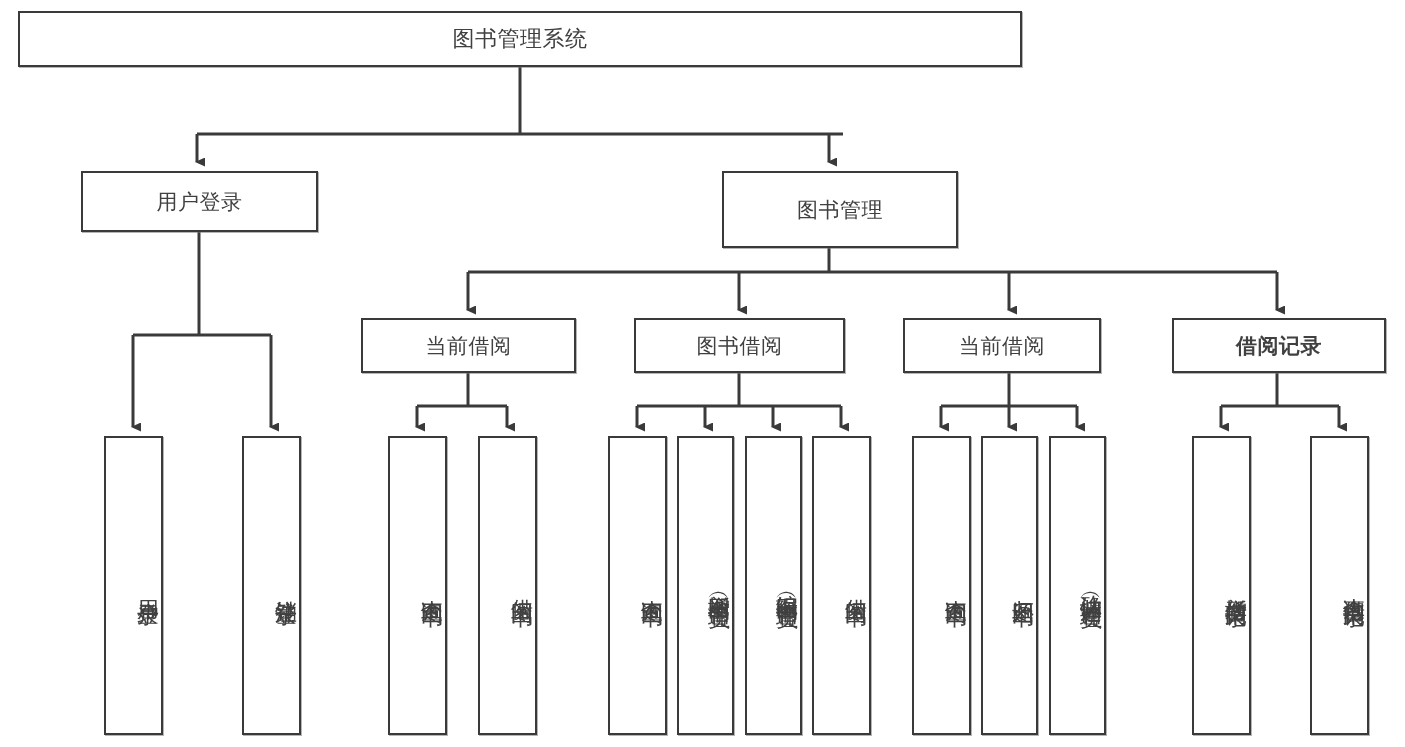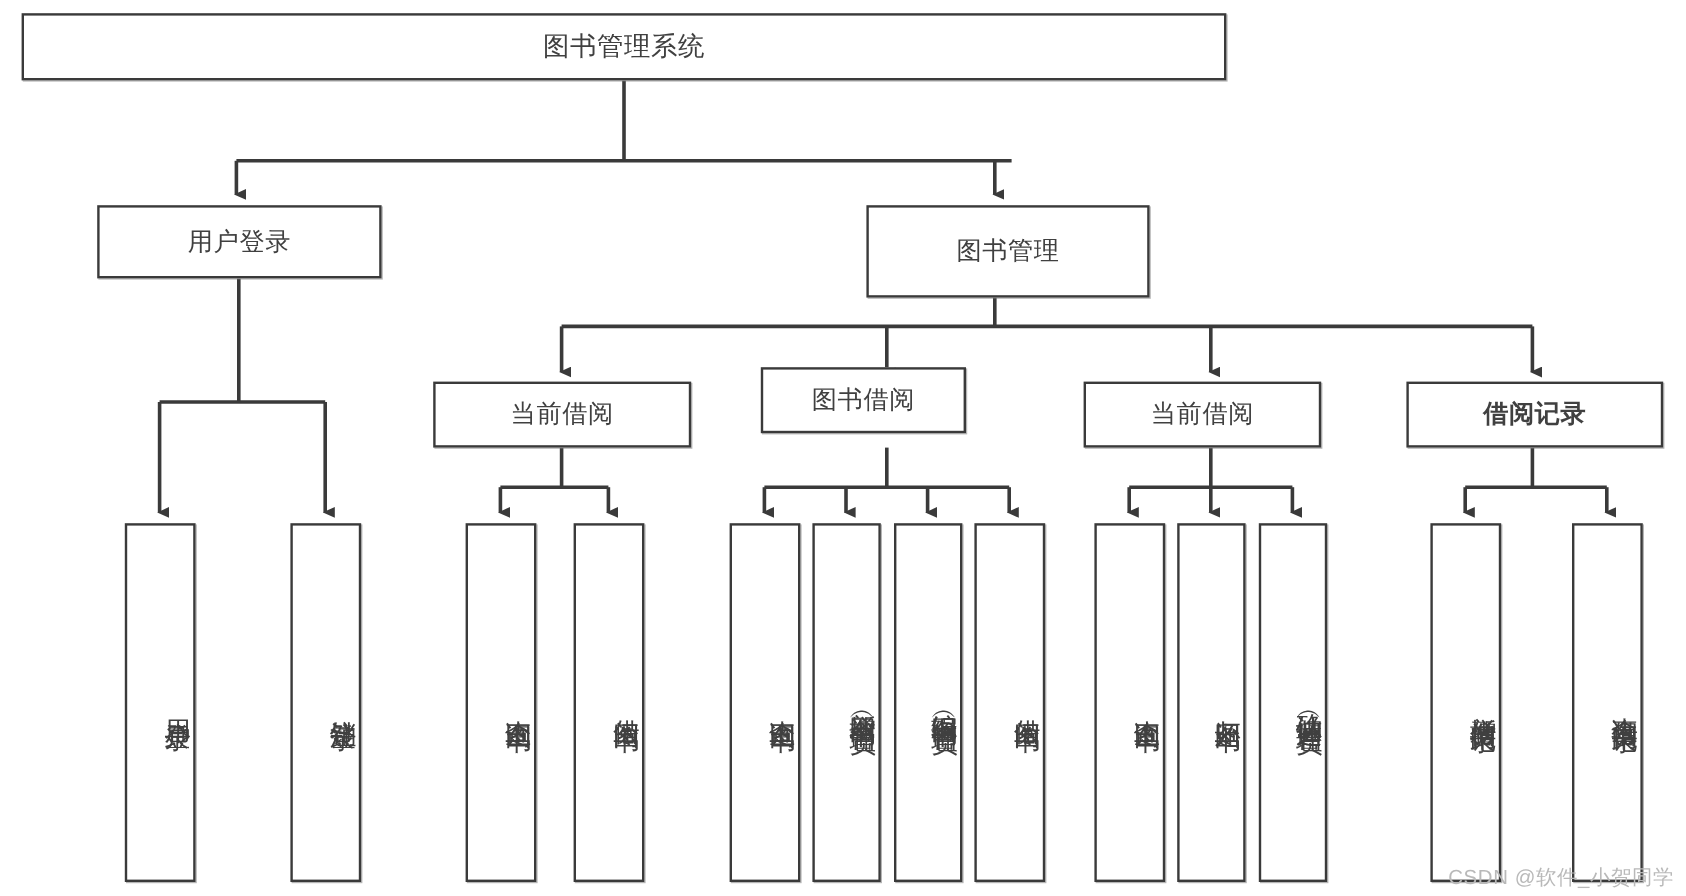--- a/index.html
+++ b/index.html
@@ -129,21 +129,21 @@
   </svg>
 
   <div class="node horiz root" style="left:18px; top:11px; width:1004px; height:56px;">图书管理系统</div>
 
   <div class="node horiz" style="left:81px; top:171px; width:237px; height:61px;">用户登录</div>
 
   <div class="node horiz" style="left:722px; top:171px; width:236px; height:77px;">图书管理</div>
 
   <div class="node horiz" style="left:361px; top:318px; width:215px; height:55px;">当前借阅</div>
 
-  <div class="node horiz" style="left:634px; top:306px; width:171px; height:55px;">图书借阅</div>
+  <div class="node horiz" style="left:634px; top:318px; width:211px; height:55px;">图书借阅</div>
 
   <div class="node horiz" style="left:903px; top:318px; width:198px; height:55px;">当前借阅</div>
 
   <div class="node horiz" style="left:1172px; top:318px; width:214px; height:55px;font-weight:bold;">借阅记录</div>
 
   <div class="node leaf" style="left:104px; top:436px; width:59px; height:299px;">
     <span class="leaf-label">用户登录</span>
   </div>
   <div class="node leaf" style="left:242px; top:436px; width:59px; height:299px;">
     <span class="leaf-label">注销登录</span>
@@ -179,15 +179,14 @@
     <span class="leaf-label">确认归还（管理员）</span>
   </div>
 
   <div class="node leaf" style="left:1192px; top:436px; width:59px; height:299px;">
     <span class="leaf-label">新增借阅记录</span>
   </div>
   <div class="node leaf" style="left:1310px; top:436px; width:59px; height:299px;">
     <span class="leaf-label">查询借阅记录</span>
   </div>
 
-  <div class="watermark">CSDN @软件_小贺同学</div>
 
 </div>
 
 </body></html>

